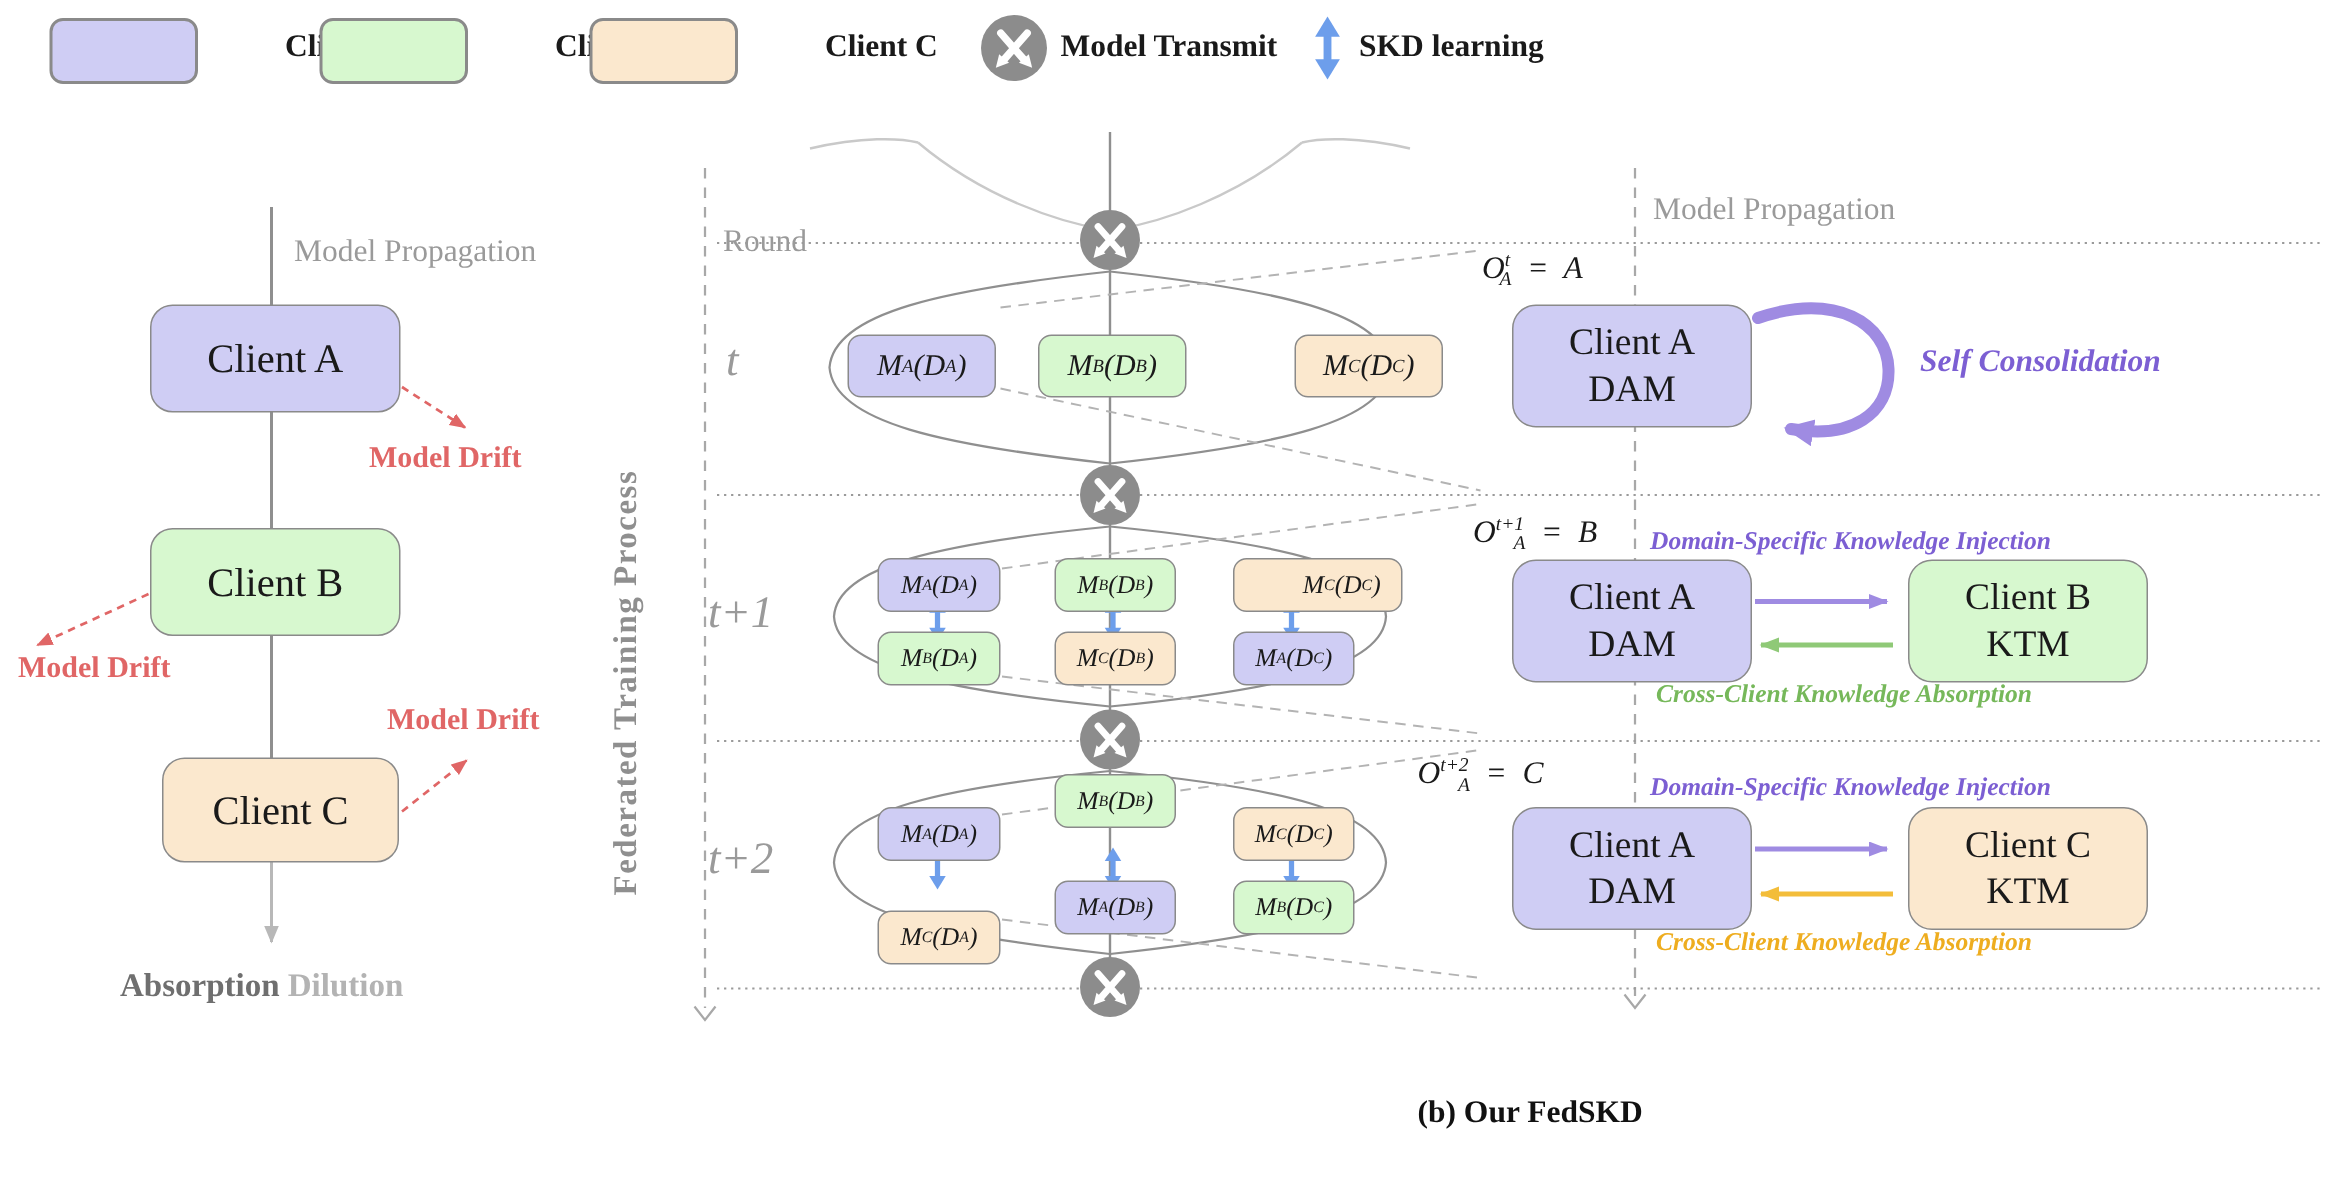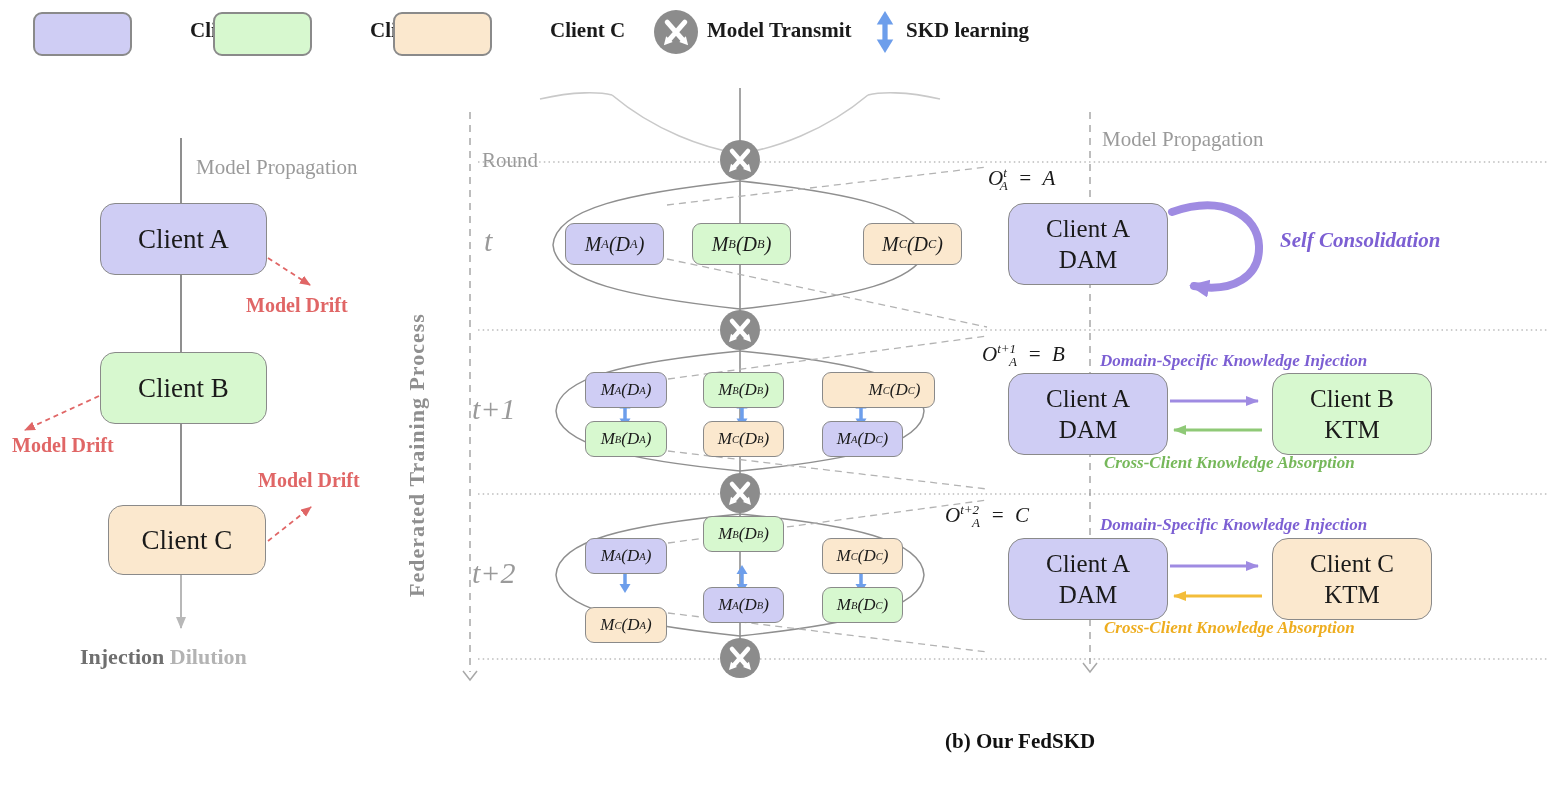--- a/index.html
+++ b/index.html
@@ -185,21 +185,21 @@
   <div class="abs lbl drift" style="left:246px;top:294px;">Model Drift</div>
   <div class="abs client-box fill-b" style="left:100px;top:352px;width:165px;height:70px;">
     <span>Client B</span>
   </div>
   <div class="abs lbl drift" style="left:12px;top:434px;">Model Drift</div>
   <div class="abs lbl drift" style="left:258px;top:469px;">Model Drift</div>
   <div class="abs client-box fill-c" style="left:108px;top:505px;width:156px;height:68px;">
     <span>Client C</span>
   </div>
   <div class="abs lbl dilution" style="left:80px;top:644px;">
-    <span class="w1">Injection</span>
+    <span class="w1">Absorption</span>
     <span class="w2">Dilution</span>
   </div>
 
   <div class="abs lbl gray-label" style="left:482px;top:148px;">Round</div>
   <div class="abs axis-rot lbl" style="left:404px;top:287px;height:310px;">Federated Training Process</div>
 
   <div class="abs lbl tick" style="left:484px;top:224px;">t</div>
   <div class="abs lbl tick" style="left:472px;top:392px;">t+1</div>
   <div class="abs lbl tick" style="left:472px;top:556px;">t+2</div>
 

